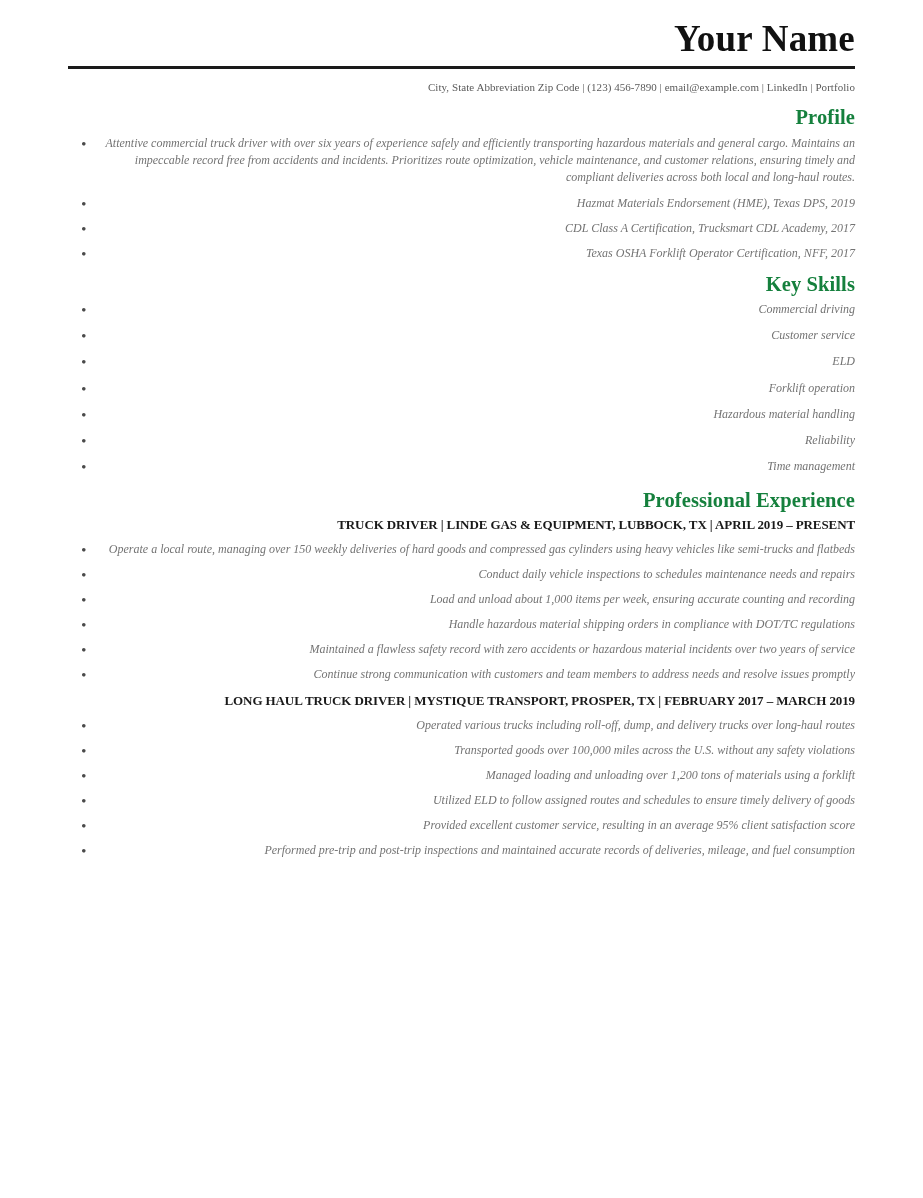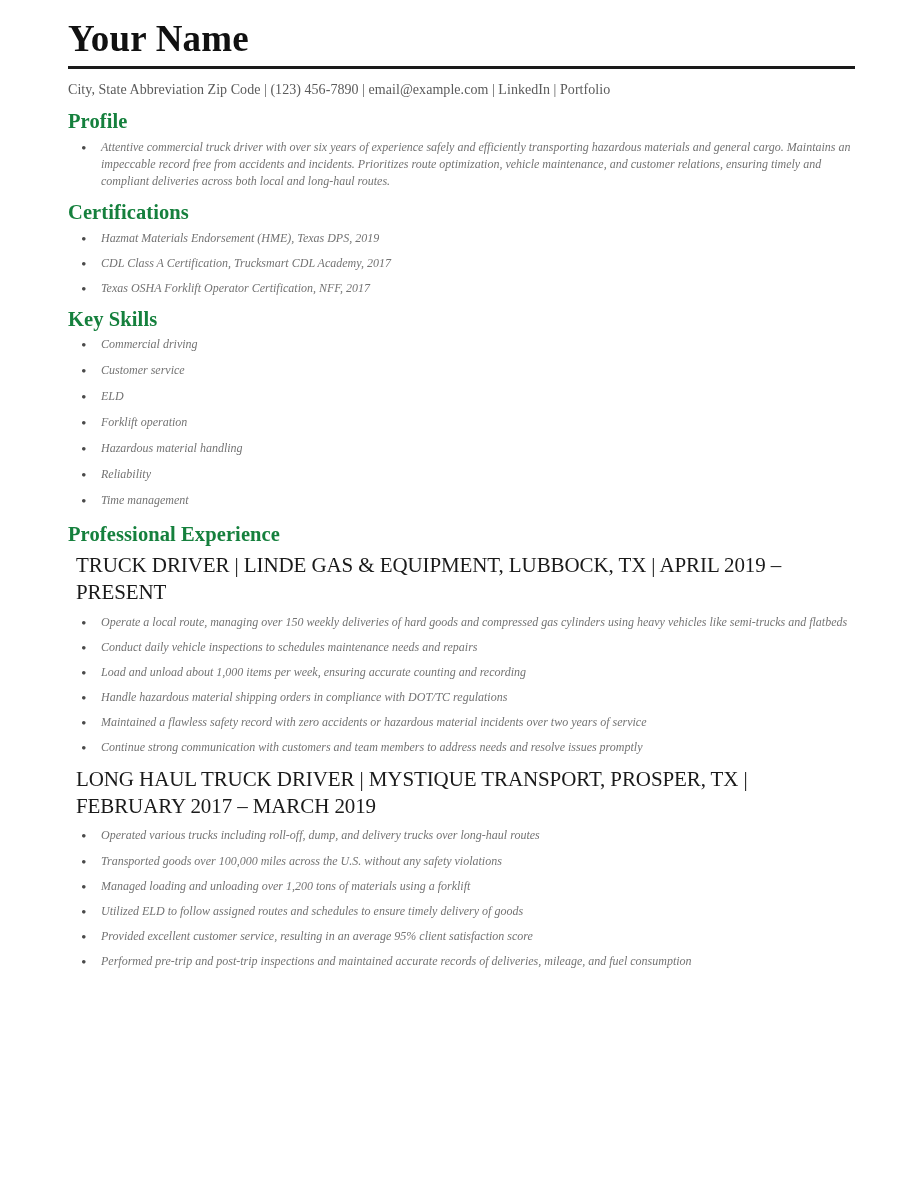--- a/index.html
+++ b/index.html
@@ -15,41 +15,42 @@
     color: #555555;
     -webkit-font-smoothing: antialiased;
   }
 
   .page {
     box-sizing: border-box;
     width: 923px;
     height: 926px;
     padding: 18px 68px 0 68px;
     background: #fff;
+    text-align: right;
   }
 
   
   .name {
     font-family: "Liberation Serif", "DejaVu Serif", serif;
     font-size: 37px;
     font-weight: 700;
     color: #111111;
     letter-spacing: 0.2px;
     line-height: 1.15;
     margin: 0 0 4px 0;
     padding: 0;
   }
   .name-rule {
     height: 3px;
     background: #1a1a1a;
     width: 100%;
     margin: 5px 0 0 0;
   }
   .contact {
-    font-size: 14px;
+    font-size: 11px;
     color: #5a5a5a;
     line-height: 1.4;
     margin: 11px 0 0 0;
     letter-spacing: 0.05px;
   }
 
   
   .section {
     margin-top: 9px;
   }
@@ -91,22 +92,22 @@
   
   ul.spaced > li { margin-bottom: 8px; }
   ul.skills > li { margin-bottom: 9px; }
   ul.compact > li { margin-bottom: 8px; }
   ul.profile > li { margin-bottom: 0; }
 
   
   .job { margin-top: 10px; }
   .job:first-of-type { margin-top: 4px; }
   .job-title {
-    font-size: 21px;
-    font-weight: 400;
+    font-size: 13px;
+    font-weight: 700;
     color: #1a1a1a;
     letter-spacing: -0.1px;
     margin: 0 0 7px 8px;
     line-height: 1.3;
   }
   .section-experience { margin-top: 12px; }
 </style>
 </head>
 <body>
 
@@ -120,21 +121,20 @@
 
   <div class="section">
     <h2 class="section-title">Profile</h2>
     <ul class="bullets profile">
       <li>Attentive commercial truck driver with over six years of experience safely and efficiently transporting hazardous materials and general cargo. Maintains an impeccable record free from accidents and incidents. Prioritizes route optimization, vehicle maintenance, and customer relations, ensuring timely and compliant deliveries across both local and long-haul routes.</li>
     </ul>
   </div>
 
 
   <div class="section">
-    <h2 class="section-title">Certifications</h2>
     <ul class="bullets spaced">
       <li>Hazmat Materials Endorsement (HME), Texas DPS, 2019</li>
       <li>CDL Class A Certification, Trucksmart CDL Academy, 2017</li>
       <li>Texas OSHA Forklift Operator Certification, NFF, 2017</li>
     </ul>
   </div>
 
   <div class="section">
     <h2 class="section-title">Key Skills</h2>
     <ul class="bullets skills">

